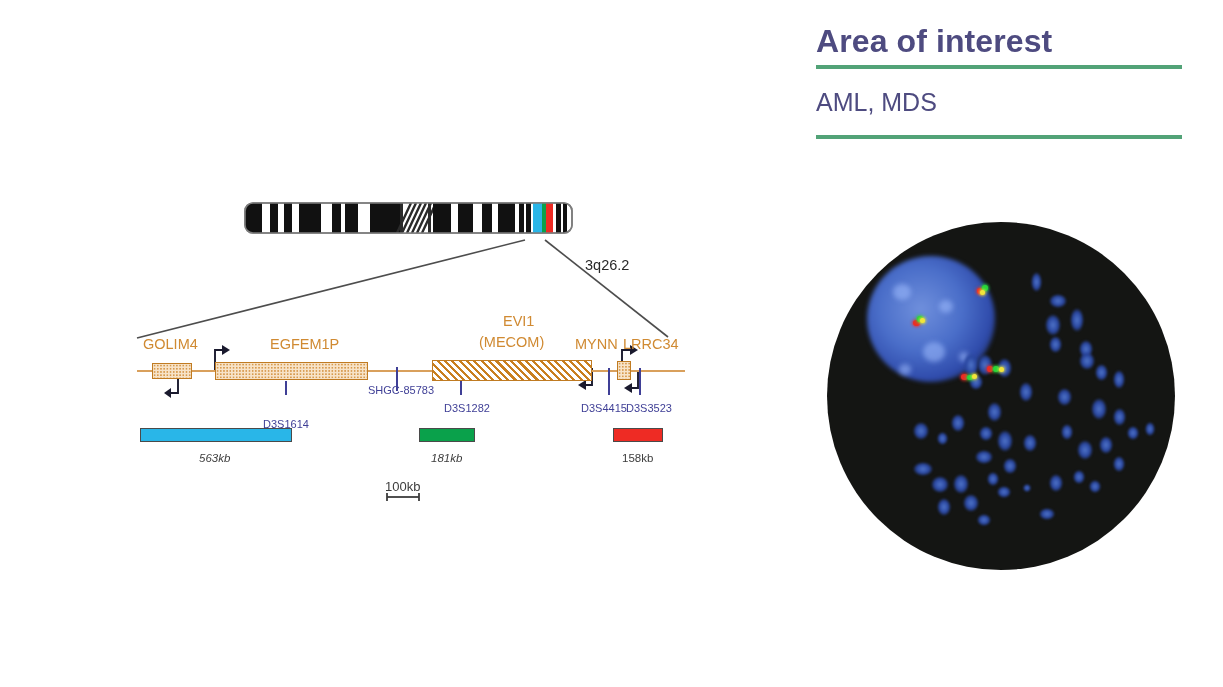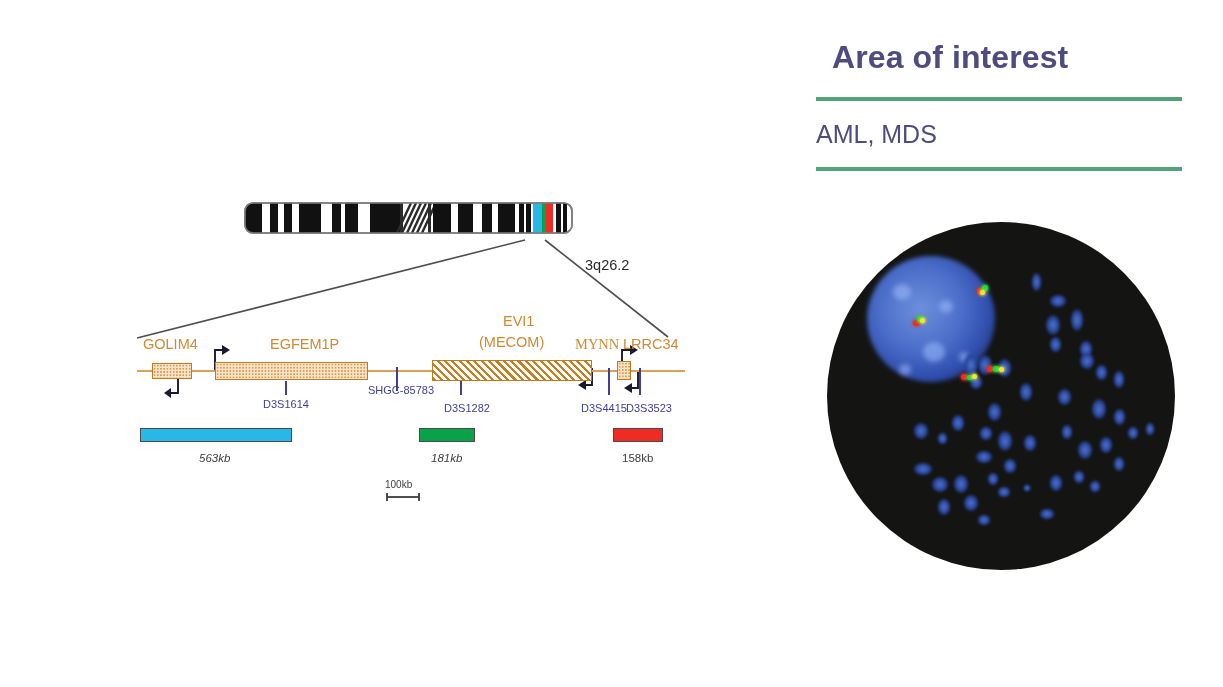--- a/index.html
+++ b/index.html
@@ -2,21 +2,21 @@
 <html><head>
 <meta charset="utf-8">
 <style>
   html,body{margin:0;padding:0;background:#ffffff;}
   body{width:1223px;height:687px;position:relative;overflow:hidden;
        font-family:"Liberation Sans",sans-serif;}
 
   
   #right-panel{position:absolute;left:816px;top:24px;width:366px;}
   #aoi-title{font-size:32px;font-weight:bold;color:#4e4b80;letter-spacing:0.1px;
-             line-height:1.1;margin:16px;padding:0 0 6px 0;}
+             line-height:1.1;margin:0;padding:0 0 6px 0;}
   .divider{height:4px;background:#52a377;width:366px;}
   #aoi-subtitle{font-size:25px;color:#4e4b80;line-height:1.1;
                 padding:20px 0 18px 0;margin:0;}
 
   
   #fish-wrap{position:absolute;left:827px;top:222px;width:348px;height:348px;}
   #fish-circle{position:absolute;inset:0;border-radius:50%;background:#141513;
                overflow:hidden;}
   .chrom{position:absolute;border-radius:50%;
          background:radial-gradient(ellipse at center,#4f74c8 0%,#2a47a0 45%,rgba(14,22,60,0) 72%);
@@ -31,21 +31,21 @@
   .sig.y{background:#f2e53a;box-shadow:0 0 3px 1px rgba(242,229,58,.8);}
 
   
   #illus{position:absolute;left:0;top:0;width:760px;height:560px;}
 
   .lbl{position:absolute;white-space:nowrap;}
   .gene-label{color:#d08a32;font-size:14.5px;}
   .marker-label{color:#3f3f96;font-size:11px;}
   .kb-label{color:#3d3d3d;font-size:11.5px;}
   .cyto-label{color:#2a2a2a;font-size:14.5px;}
-  .scale-label{color:#3d3d3d;font-size:10px;}
+  .scale-label{color:#3d3d3d;font-size:13px;}
 
   
   #track-line{position:absolute;left:137px;top:370px;width:548px;height:2px;background:#d9a05c;}
   .gbox{position:absolute;box-sizing:border-box;border:1.6px solid #c07b22;}
   .dotted{background-color:#f7e3c8;
      background-image:radial-gradient(#d79a4e 0.9px, transparent 1px);
      background-size:3.2px 3.2px;}
   .hatched{background-color:#ffffff;
      background-image:repeating-linear-gradient(45deg,#c97f1f 0 2.2px,#ffffff 2.2px 5.2px);}
 
@@ -207,32 +207,32 @@
 
   <div class="gbox dotted" style="left:152px;top:363px;width:40px;height:16px;"></div>
   <div class="gbox dotted" style="left:215px;top:362px;width:153px;height:18px;"></div>
   <div class="gbox hatched" style="left:432px;top:360px;width:160px;height:21px;"></div>
   <div class="gbox dotted" style="left:617px;top:361px;width:14px;height:19px;"></div>
 
   <div class="lbl gene-label" style="left:143px;top:336px;">GOLIM4</div>
   <div class="lbl gene-label" style="left:270px;top:336px;">EGFEM1P</div>
   <div class="lbl gene-label" style="left:503px;top:313px;">EVI1</div>
   <div class="lbl gene-label" style="left:479px;top:334px;">(MECOM)</div>
-  <div class="lbl gene-label" style="left:575px;top:336px;font-family:Liberation Serif, serif;">MYNN</div>
+  <div class="lbl gene-label" style="left:575px;top:336px;">MYNN</div>
   <div class="lbl gene-label" style="left:623px;top:336px;">LRRC34</div>
 
   <div class="lbl cyto-label" style="left:585px;top:257px;">3q26.2</div>
 
   <div class="tick" style="left:285px;top:381px;height:14px;"></div>
   <div class="tick" style="left:396px;top:367px;height:24px;"></div>
   <div class="tick" style="left:460px;top:381px;height:14px;"></div>
   <div class="tick" style="left:608px;top:368px;height:27px;"></div>
   <div class="tick" style="left:639px;top:368px;height:27px;"></div>
 
-  <div class="lbl marker-label" style="left:263px;top:398px;">D3S1614</div>
+  <div class="lbl marker-label" style="left:263px;top:418px;">D3S1614</div>
   <div class="lbl marker-label" style="left:368px;top:384px;">SHGC-85783</div>
   <div class="lbl marker-label" style="left:444px;top:402px;">D3S1282</div>
   <div class="lbl marker-label" style="left:581px;top:402px;">D3S4415</div>
   <div class="lbl marker-label" style="left:626px;top:402px;">D3S3523</div>
 
   <div class="probe" style="left:140px;top:428px;width:152px;background:#29b6e8;"></div>
   <div class="probe" style="left:419px;top:428px;width:56px;background:#0aa14b;"></div>
   <div class="probe" style="left:613px;top:428px;width:50px;background:#ee2b24;"></div>
 
   <div class="lbl kb-label" style="left:199px;top:452px;font-style:italic;">563kb</div>

